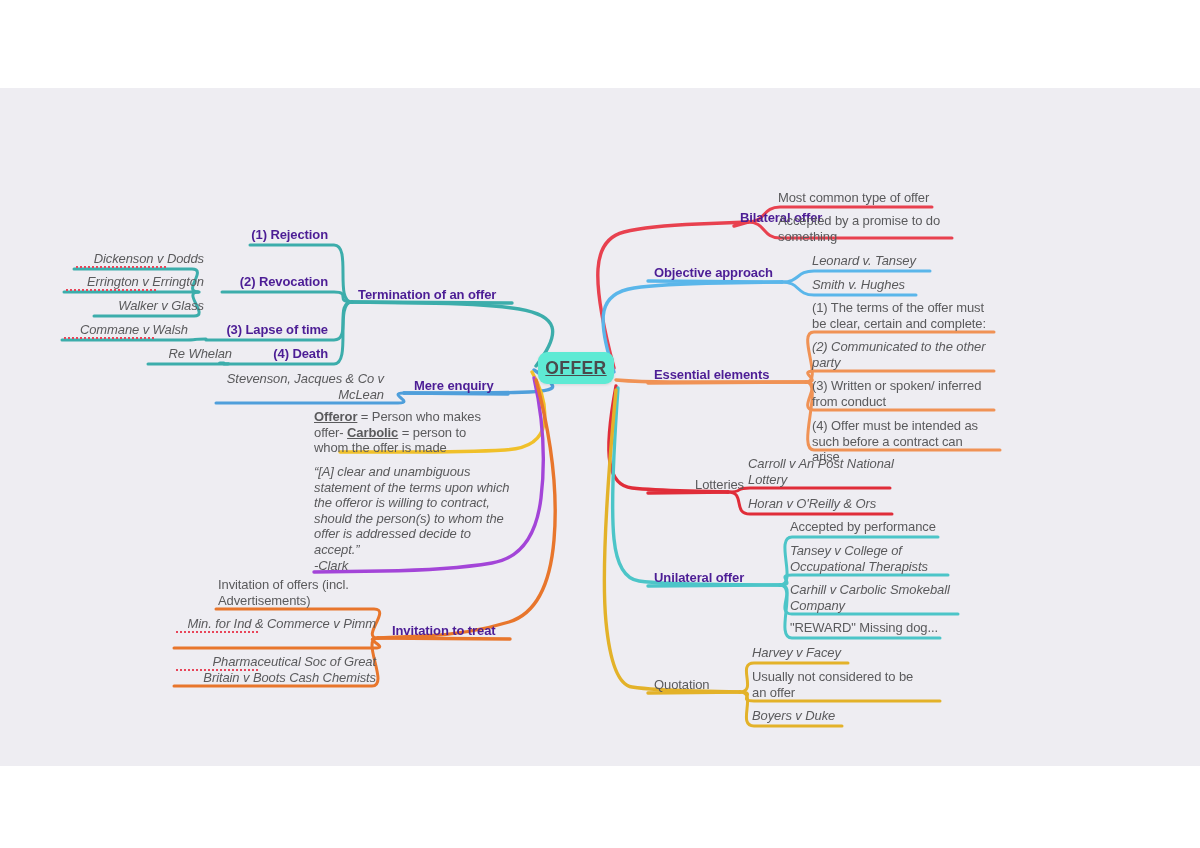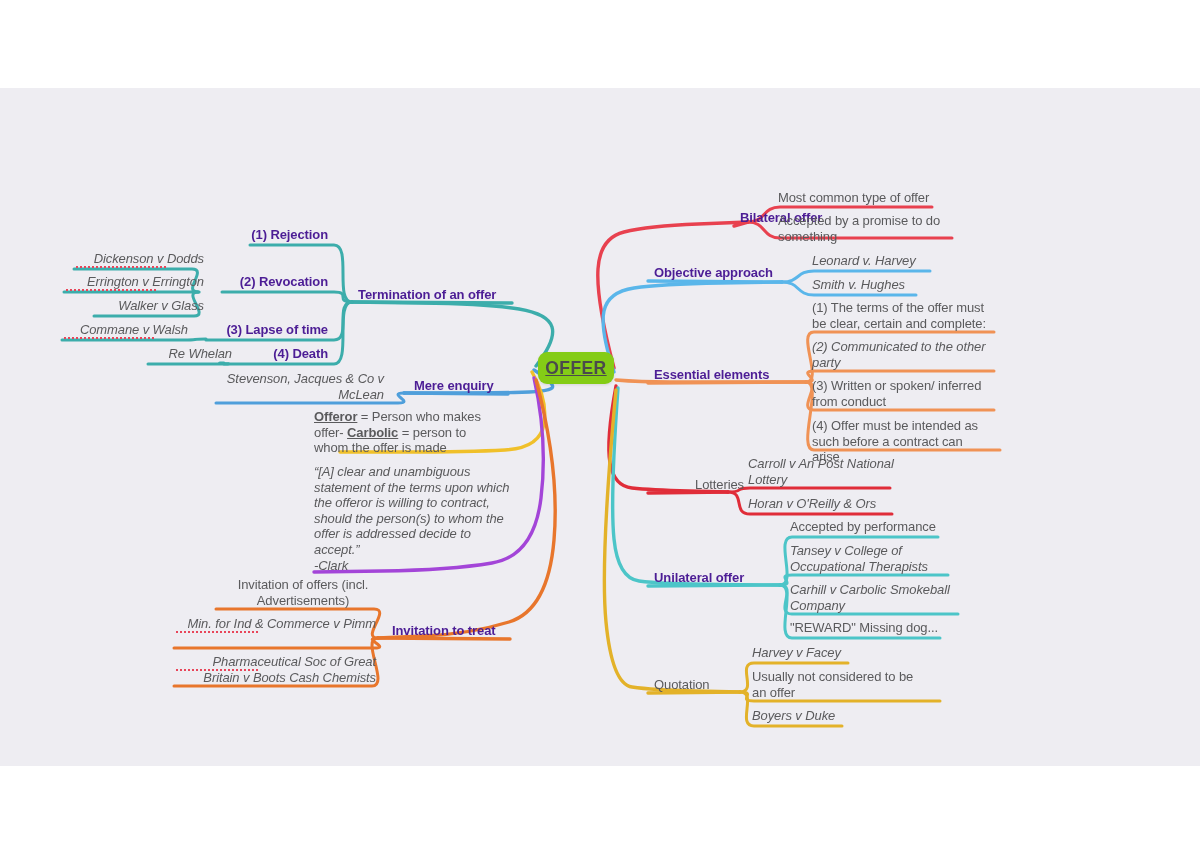--- a/index.html
+++ b/index.html
@@ -39,21 +39,21 @@
     font-size: 13px;
     line-height: 15.6px;
     white-space: pre-line;
     letter-spacing: -0.1px;
   }
   .node.bold { font-weight: bold; color: #4c1d95; }
   .node.ital { font-style: italic; }
 
   #center-node {
     position: absolute;
-    background: #84cc16;
+    background: #5eead4;
     border-radius: 9px;
     box-shadow: 0 1px 3px rgba(0,0,0,0.10);
     display: flex;
     align-items: center;
     justify-content: center;
     z-index: 40;
   }
   #center-label {
     font-weight: bold;
     font-size: 17.5px;
@@ -117,21 +117,21 @@
         <path d="M 378 550 L 510 551" stroke="#e8762c" stroke-width="3.4" fill="none" stroke-linecap="round" stroke-linejoin="round"></path>
         <path d="M 378 550 C 360 550, 392 521, 374 521 L 216 521" stroke="#e8762c" stroke-width="3" fill="none" stroke-linecap="round" stroke-linejoin="round"></path>
         <path d="M 378 550 C 360 550, 392 560, 374 560 L 174 560" stroke="#e8762c" stroke-width="3" fill="none" stroke-linecap="round" stroke-linejoin="round"></path>
         <path d="M 378 550 C 360 550, 390 598, 372 598 L 174 598" stroke="#e8762c" stroke-width="3" fill="none" stroke-linecap="round" stroke-linejoin="round"></path>
       </svg>
     <div id="node-layer">
         <div class="node bold" style="left: 740px; top: 122px; width: 112px;">Bilateral offer</div>
         <div class="node" style="left: 778px; top: 102px; width: 160px;">Most common type of offer</div>
         <div class="node" style="left: 778px; top: 125px; width: 165px;">Accepted by a promise to do something</div>
         <div class="node bold" style="left: 654px; top: 177px; width: 120px;">Objective approach</div>
-        <div class="node ital" style="left: 812px; top: 165px; width: 128px;">Leonard v. Harvey</div>
+        <div class="node ital" style="left: 812px; top: 165px; width: 128px;">Leonard v. Tansey</div>
         <div class="node ital" style="left: 812px; top: 189px; width: 112px;">Smith v. Hughes</div>
         <div class="node bold" style="left: 654px; top: 279px; width: 122px;">Essential elements</div>
         <div class="node" style="left: 812px; top: 212px; width: 180px;">(1) The terms of the offer must be clear, certain and complete:</div>
         <div class="node" style="left: 812px; top: 251px; width: 180px; font-style: italic;">(2) Communicated to the other party</div>
         <div class="node" style="left: 812px; top: 290px; width: 180px;">(3) Written or spoken/ inferred from conduct</div>
         <div class="node" style="left: 812px; top: 330px; width: 180px;">(4) Offer must be intended as such before a contract can arise</div>
         <div class="node" style="left: 654px; top: 389px; width: 60px; margin-left: 41px;">Lotteries</div>
         <div class="node ital" style="left: 748px; top: 368px; width: 150px;">Carroll v An Post National Lottery</div>
         <div class="node ital" style="left: 748px; top: 408px; width: 150px;">Horan v O'Reilly &amp; Ors</div>
         <div class="node bold" style="left: 654px; top: 482px; width: 96px;">Unilateral offer</div>
@@ -152,21 +152,21 @@
         <div style="position: absolute; height: 2px; left: 76px; top: 178px; width: 92px; background: repeating-linear-gradient(90deg, rgb(232, 69, 90) 0px, rgb(232, 69, 90) 2px, transparent 2px, transparent 4px);"></div>
         <div class="node ital" style="left: 66px; top: 186px; width: 138px; text-align: right;">Errington v Errington</div>
         <div style="position: absolute; height: 2px; left: 66px; top: 201px; width: 92px; background: repeating-linear-gradient(90deg, rgb(232, 69, 90) 0px, rgb(232, 69, 90) 2px, transparent 2px, transparent 4px);"></div>
         <div class="node ital" style="left: 96px; top: 210px; width: 108px; text-align: right;">Walker v Glass</div>
         <div class="node ital" style="left: 64px; top: 234px; width: 124px; text-align: right;">Commane v Walsh</div>
         <div style="position: absolute; height: 2px; left: 64px; top: 249px; width: 92px; background: repeating-linear-gradient(90deg, rgb(232, 69, 90) 0px, rgb(232, 69, 90) 2px, transparent 2px, transparent 4px);"></div>
         <div class="node ital" style="left: 150px; top: 258px; width: 82px; text-align: right;">Re Whelan</div>
         <div class="node bold" style="left: 414px; top: 290px; width: 88px;">Mere enquiry</div>
         <div class="node ital" style="left: 218px; top: 283px; width: 166px; text-align: right;">Stevenson, Jacques &amp; Co v McLean</div>
         <div class="node bold" style="left: 392px; top: 535px; width: 112px;">Invitation to treat</div>
-        <div class="node" style="left: 218px; top: 489px; width: 170px; text-align: center;">Invitation of offers (incl. Advertisements)</div>
+        <div class="node" style="left: 218px; top: 489px; width: 170px; text-align: left;">Invitation of offers (incl. Advertisements)</div>
         <div class="node ital" style="left: 176px; top: 528px; width: 200px; text-align: right;">Min. for Ind &amp; Commerce v Pimm</div>
         <div style="position: absolute; height: 2px; left: 176px; top: 543px; width: 84px; background: repeating-linear-gradient(90deg, rgb(232, 69, 90) 0px, rgb(232, 69, 90) 2px, transparent 2px, transparent 4px);"></div>
         <div class="node ital" style="left: 176px; top: 566px; width: 200px; text-align: right;">Pharmaceutical Soc of Great Britain v Boots Cash Chemists</div>
         <div style="position: absolute; height: 2px; left: 176px; top: 581px; width: 84px; background: repeating-linear-gradient(90deg, rgb(232, 69, 90) 0px, rgb(232, 69, 90) 2px, transparent 2px, transparent 4px);"></div>
         <div class="node" style="left: 314px; top: 321px; width: 186px;"><b><u>Offeror</u></b> = Person who makes offer- <b><u>Carbolic</u></b> = person to whom the offer is made</div>
         <div class="node ital" style="left: 314px; top: 376px; width: 196px;">“[A] clear and unambiguous statement of the terms upon which the offeror is willing to contract, should the person(s) to whom the offer is addressed decide to accept.”<br>-Clark</div>
       </div>
     <div id="center-node" style="left: 538px; top: 264px; width: 76px; height: 32px;">
       <span id="center-label">OFFER</span>
     </div>

